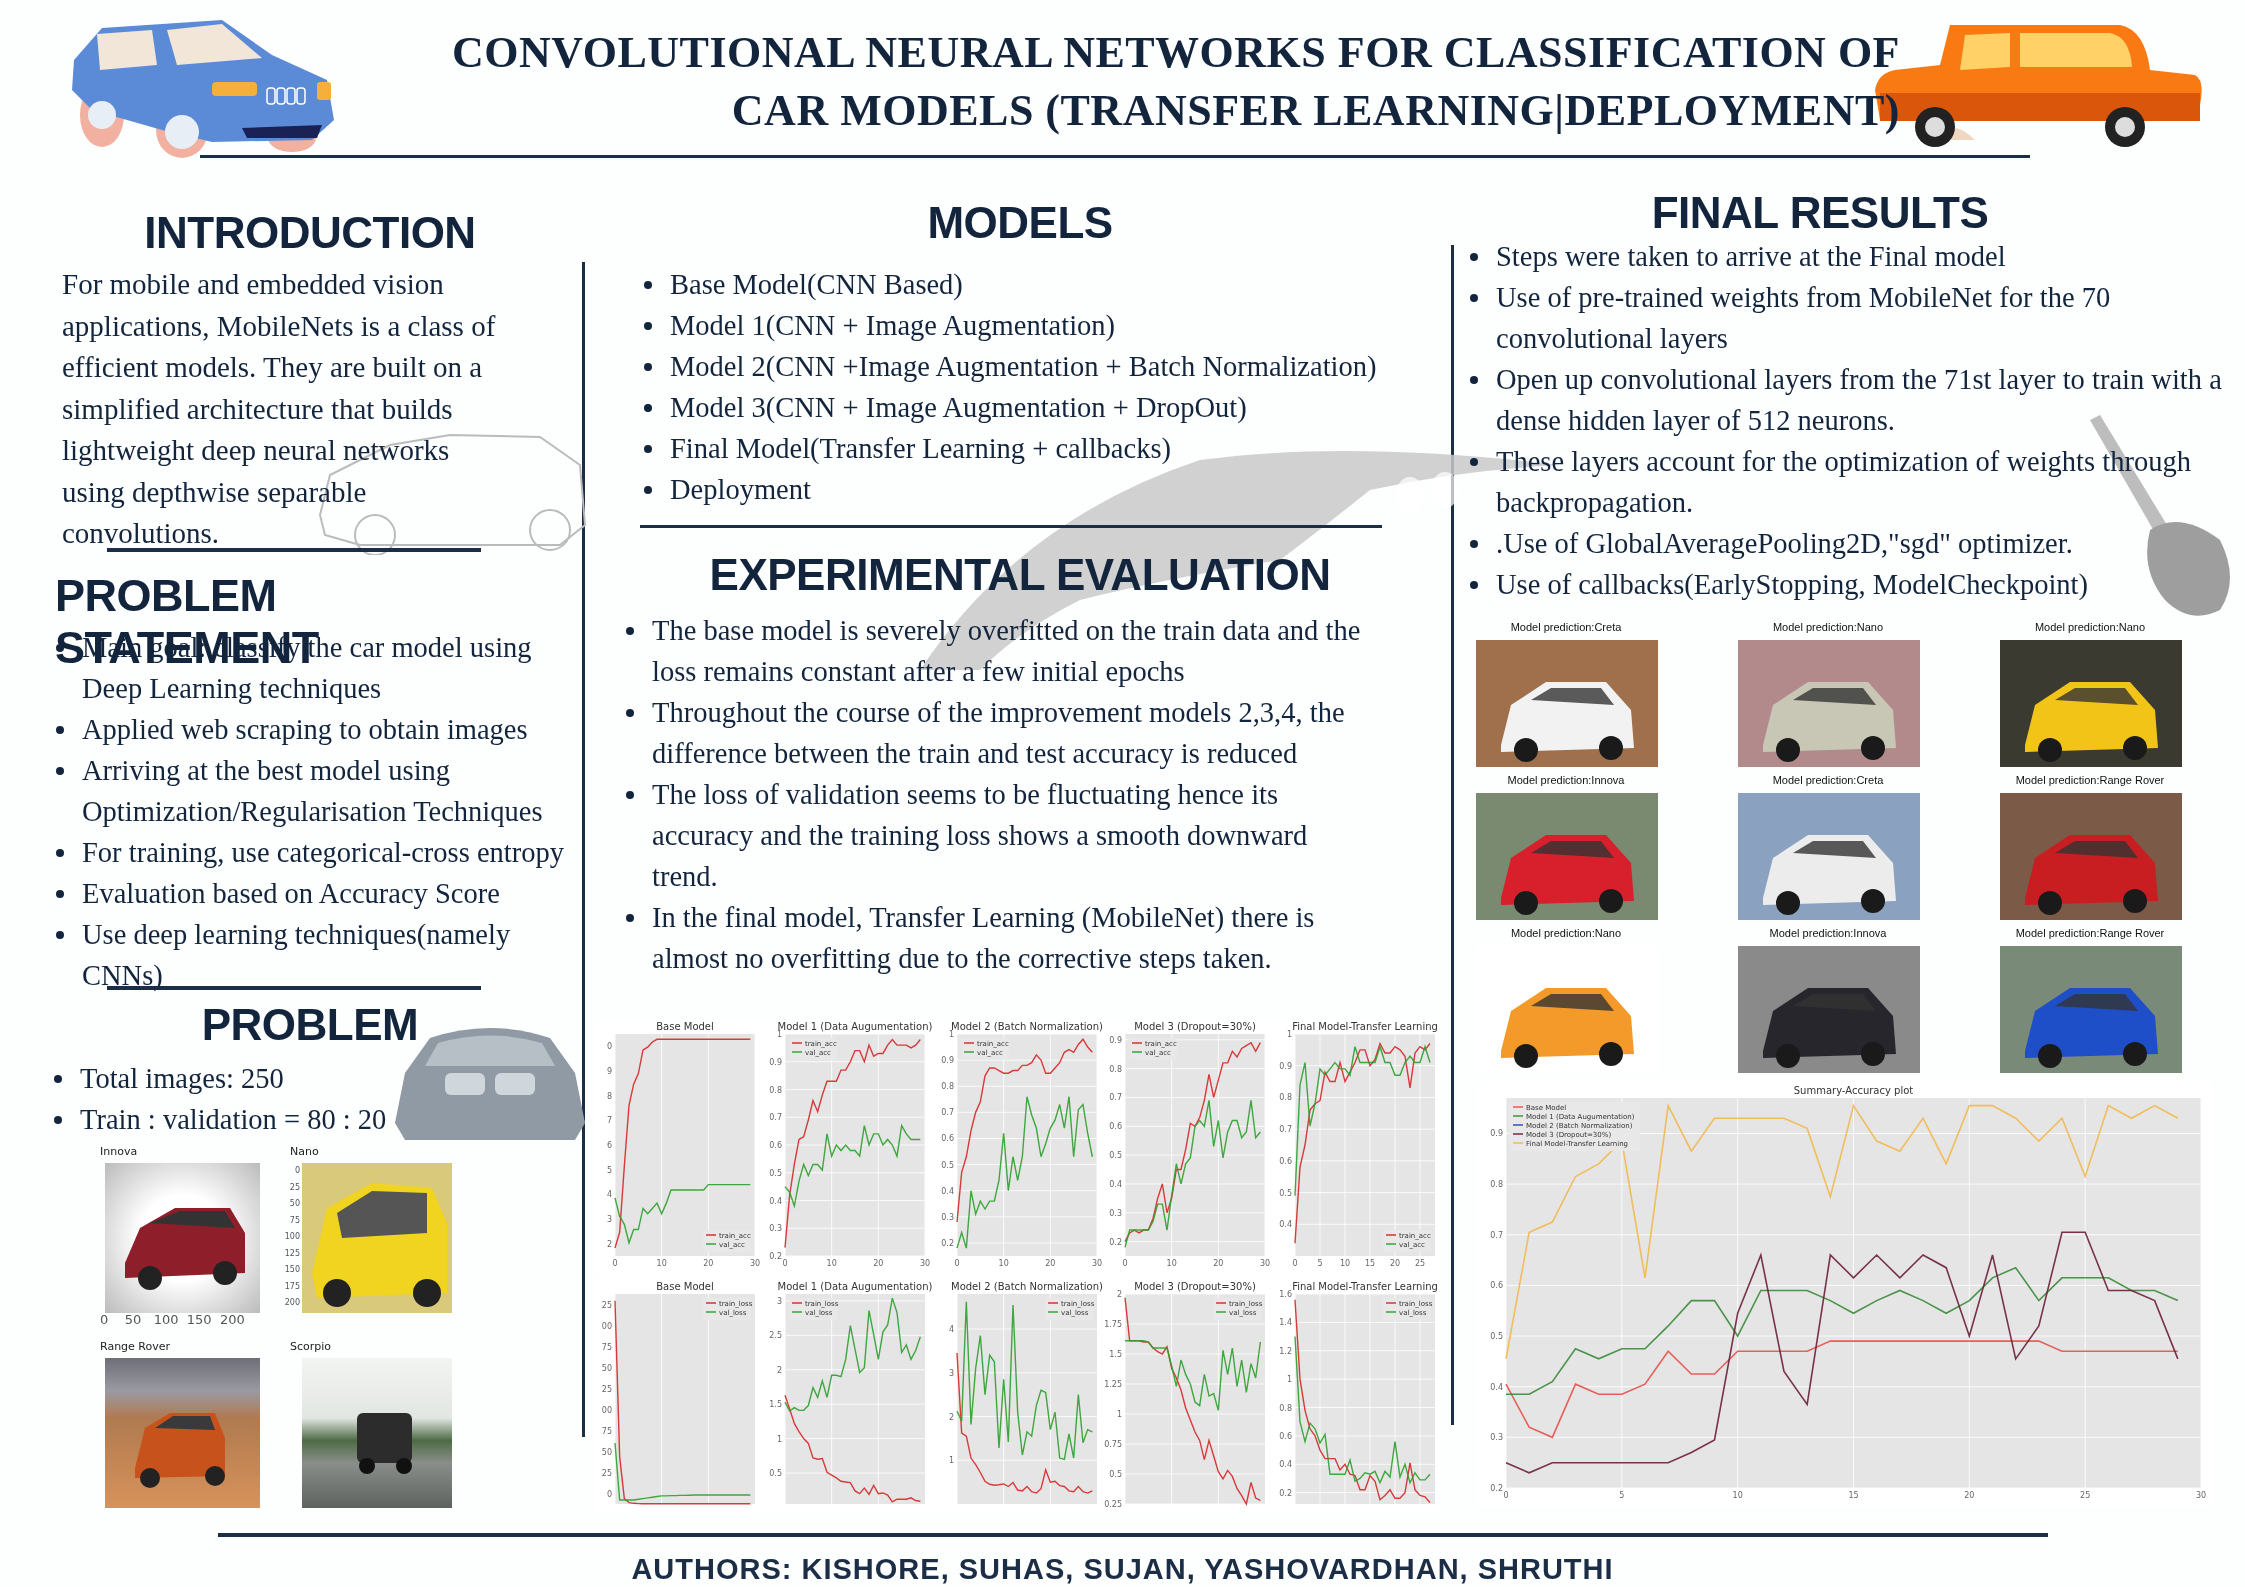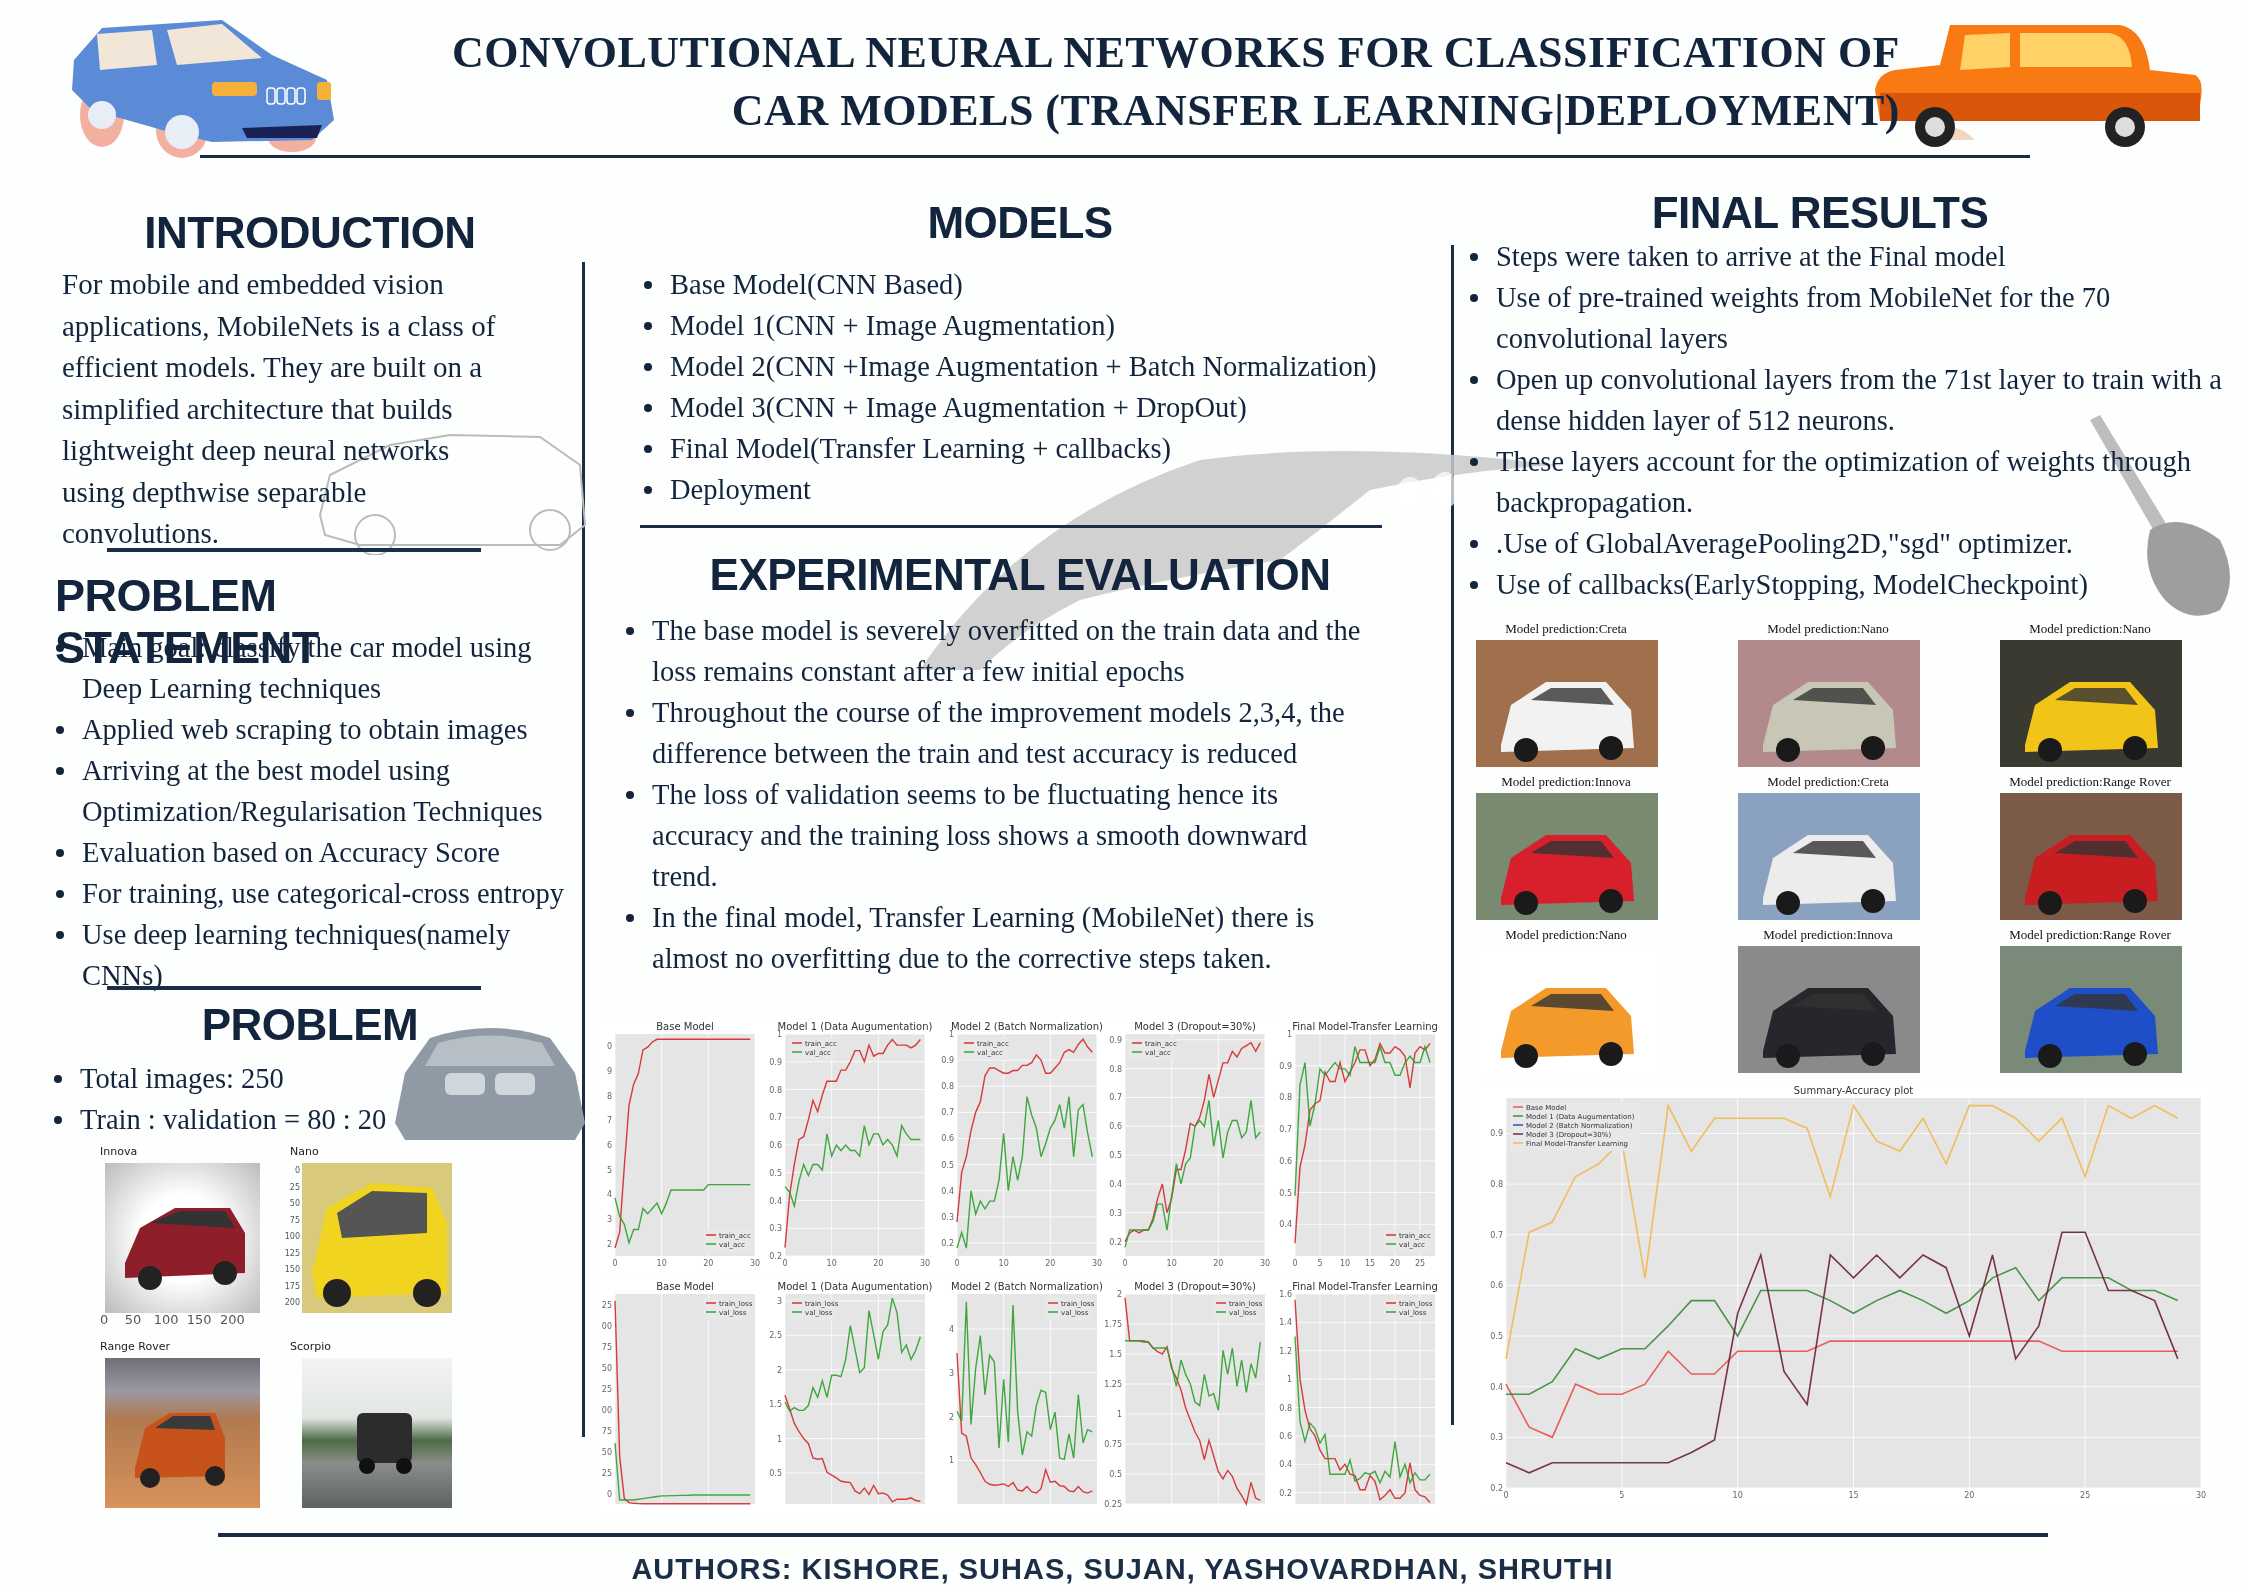--- a/index.html
+++ b/index.html
@@ -20,21 +20,21 @@
   ul.blist li { position: relative; padding-left: 30px; }
   ul.blist li::before { content: ""; position: absolute; left: 4px; top: 17px; width: 8px; height: 8px;
     border-radius: 50%; background: #13243d; }
   .plot { position: absolute; background: #fff; }
   .plot svg { display: block; }
   .ds-grid { position: absolute; }
   .ds-cell { position: absolute; }
   .ds-label { position: absolute; font-family: "DejaVu Sans", sans-serif; font-size: 11px; color: #222;
     width: 100%; }
   .photo { position: absolute; overflow: hidden; }
-  .pred-label { position: absolute; font-family: Liberation Serif, serif; font-size: 13px; color: #111;
+  .pred-label { position: absolute; font-family: Liberation Sans, sans-serif; font-size: 11px; color: #111;
     text-align: center; white-space: nowrap; }
   .footer { position: absolute; left: 0; top: 1553px; width: 2245px; text-align: center;
     font-family: "Liberation Sans", sans-serif; font-weight: bold; font-size: 29px; color: #1c2e45;
     letter-spacing: 1px; }
   .tick { font-family: "DejaVu Sans", sans-serif; font-size: 8px; fill: #666; }
   .ctitle { font-family: "DejaVu Sans", sans-serif; font-size: 10px; fill: #333; }
   .leg { font-family: "DejaVu Sans", sans-serif; font-size: 7px; fill: #333; }
 </style>
 </head>
 <body>
@@ -115,22 +115,22 @@
   <div>using depthwise separable</div>
   <div>convolutions.</div>
 </div>
 <div class="hrule" style="left:107px;top:548px;width:374px;height:4px;"></div>
 
 <div class="h2" style="left:55px;top:570px;width:490px;text-align:left;font-size:45px;">PROBLEM STATEMENT</div>
 <ul class="blist" style="left:52px;top:627px;width:530px;">
   <li>Main goal: classify the car model using Deep Learning techniques</li>
   <li>Applied web scraping to obtain images</li>
   <li>Arriving at the best model using Optimization/Regularisation Techniques</li>
+  <li>For training, use categorical-cross entropy</li>
   <li>Evaluation based on Accuracy Score</li>
-  <li>For training, use categorical-cross entropy</li>
   <li>Use deep learning techniques(namely CNNs)</li>
 </ul>
 <div class="hrule" style="left:107px;top:986px;width:374px;height:4px;"></div>
 
 <div class="h2" style="left:160px;top:1000px;width:300px;">PROBLEM</div>
 <ul class="blist" style="left:50px;top:1058px;width:400px;">
   <li>Total images: 250</li>
   <li> Train : validation = 80 : 20</li>
 </ul>
 

